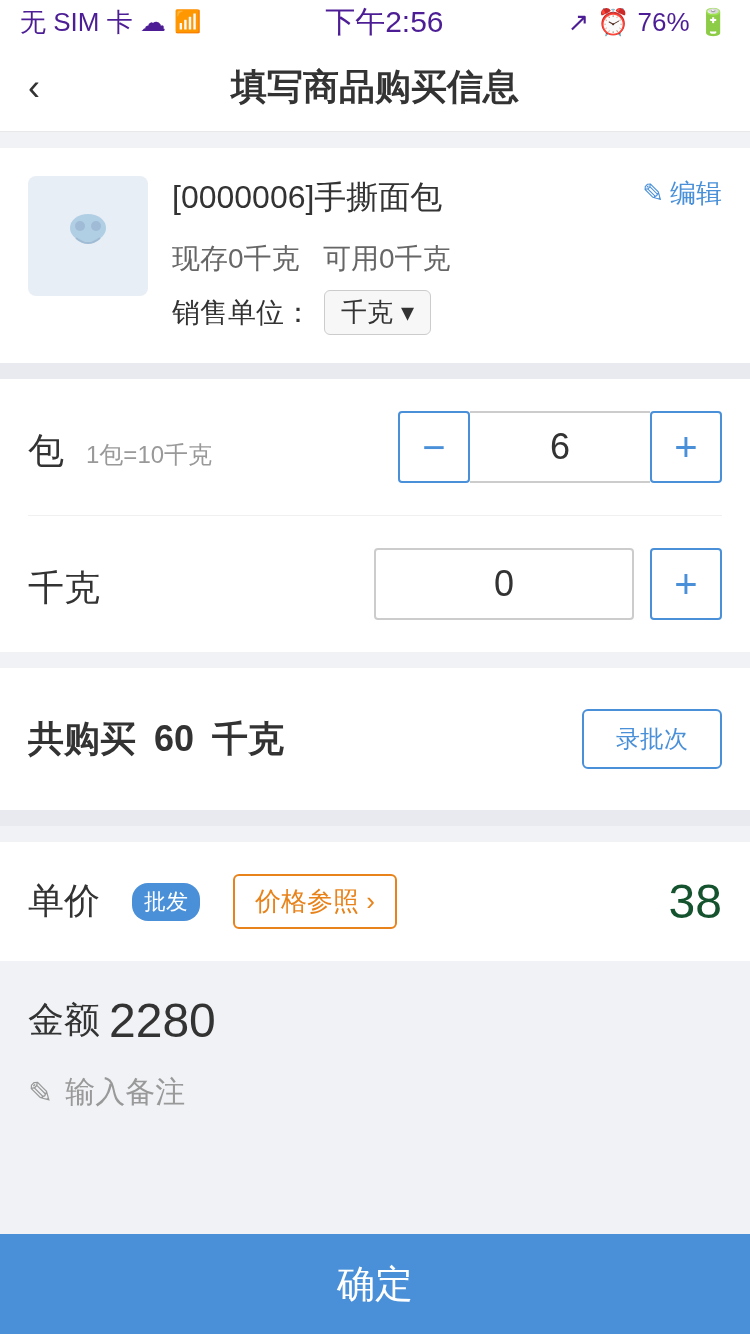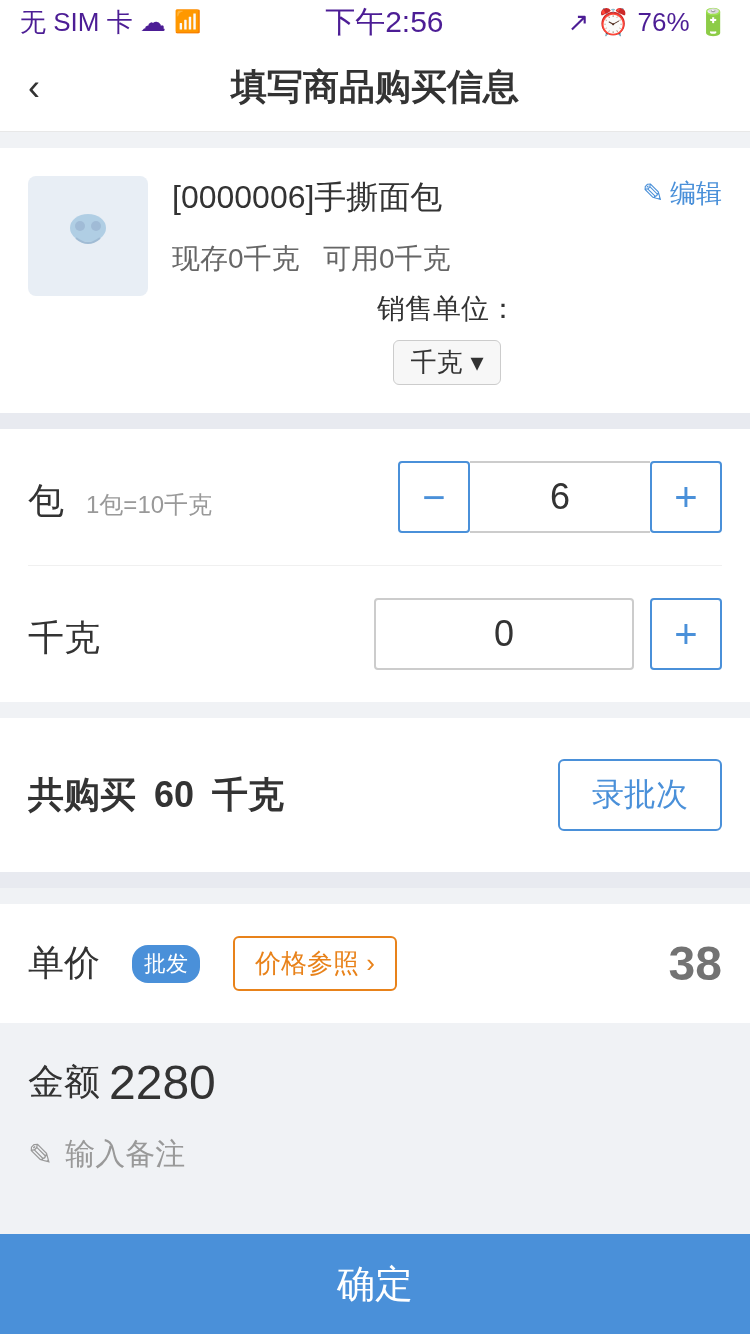--- a/index.html
+++ b/index.html
@@ -68,21 +68,21 @@
       border-radius: 8px;
       display: flex;
       align-items: center;
       justify-content: center;
       flex-shrink: 0;
     }
     .product-image svg { width: 60px; height: 60px; opacity: 0.5; }
     .product-info { flex: 1; }
     .product-name { font-size: 32px; color: #333; font-weight: 500; margin-bottom: 20px; }
     .product-stock { font-size: 28px; color: #666; margin-bottom: 12px; }
-    .product-unit { font-size: 28px; color: #333; display: flex; align-items: center; gap: 12px; flex-direction: column; }
+    .product-unit { font-size: 28px; color: #333; display: flex; align-items: center; gap: 12px; }
     .unit-select {
       border: 1px solid #ccc;
       border-radius: 6px;
       padding: 4px 16px;
       font-size: 26px;
       color: #333;
       background: #f7f7f7;
       display: inline-flex;
       align-items: center;
       gap: 8px;
@@ -179,21 +179,21 @@
       align-items: center;
       justify-content: space-between;
       margin-top: 16px;
     }
     .summary-text { font-size: 36px; color: #333; }
     .summary-text span { font-weight: 600; }
     .batch-btn {
       border: 2px solid #4a90d9;
       color: #4a90d9;
       background: #fff;
-      font-size: 32px;
+      font-size: 24px;
       padding: 12px 32px;
       border-radius: 6px;
       cursor: pointer;
     }
 
     
     .price-section {
       background: #fff;
       padding: 32px 28px;
       margin-top: 16px;
@@ -218,21 +218,21 @@
       background: #fff;
       font-size: 26px;
       padding: 8px 20px;
       border-radius: 6px;
       display: flex;
       align-items: center;
       gap: 6px;
       cursor: pointer;
       margin-left: 17px;
     }
-    .price-value { font-size: 48px; color: #737373; font-weight: 700; }
+    .price-value { font-size: 48px; color: #14532d; font-weight: 400; }
 
     
     .amount-section {
       background: #f0f2f5;
       padding: 32px 28px 16px;
     }
     .amount-row { display: flex; align-items: center; gap: 9px; margin-bottom: 24px; }
     .amount-label { font-size: 36px; color: #333; }
     .amount-value { font-size: 48px; color: #333; font-weight: 500; }
     .remark-row {

